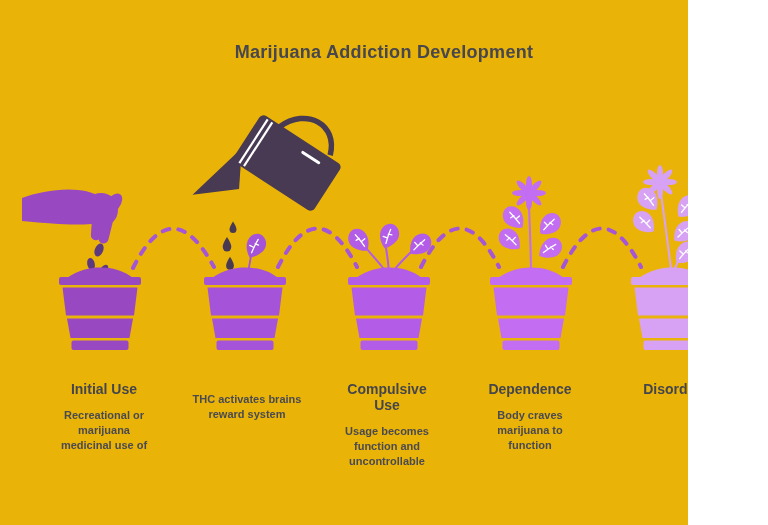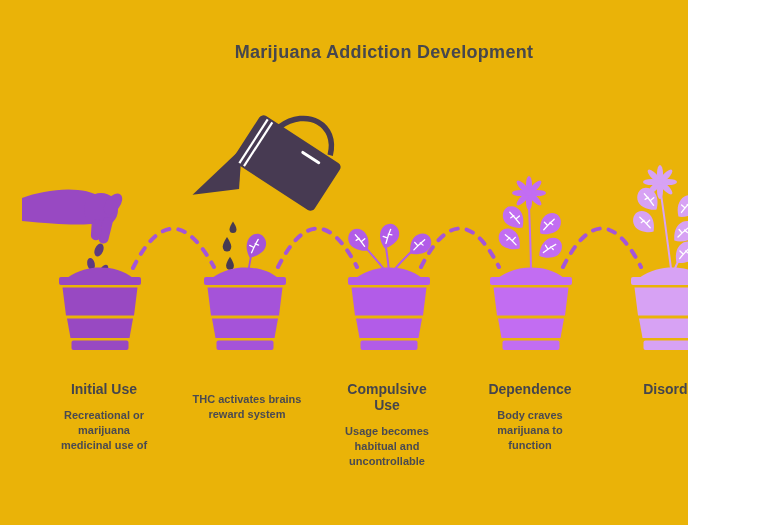--- a/index.html
+++ b/index.html
@@ -152,21 +152,21 @@
     </div>
   </div>
 
   <div class="stage-label pos-3">
     <div class="stage-title">
       <span class="tl">Compulsive</span>
       <span class="tl">Use</span>
     </div>
     <div class="stage-desc">
       <span class="tl">Usage becomes</span>
-      <span class="tl">habitual and</span>
+      <span class="tl">function and</span>
       <span class="tl">uncontrollable</span>
     </div>
   </div>
 
   <div class="stage-label pos-4">
     <div class="stage-title">
       <span class="tl">Dependence</span>
     </div>
     <div class="stage-desc">
       <span class="tl">Body craves</span>

